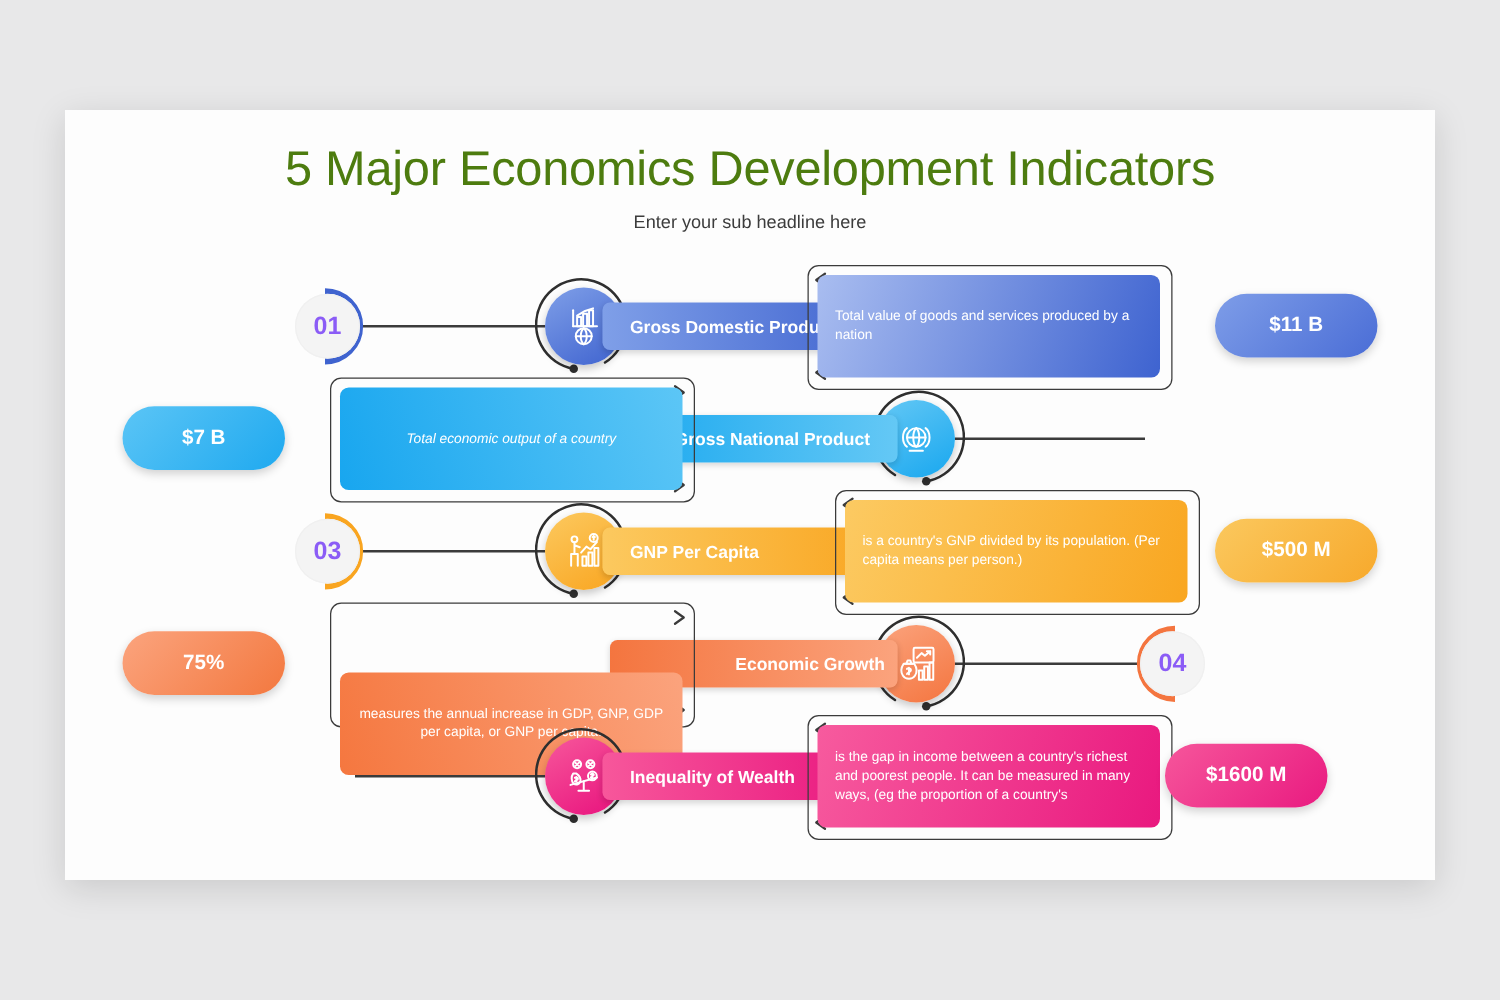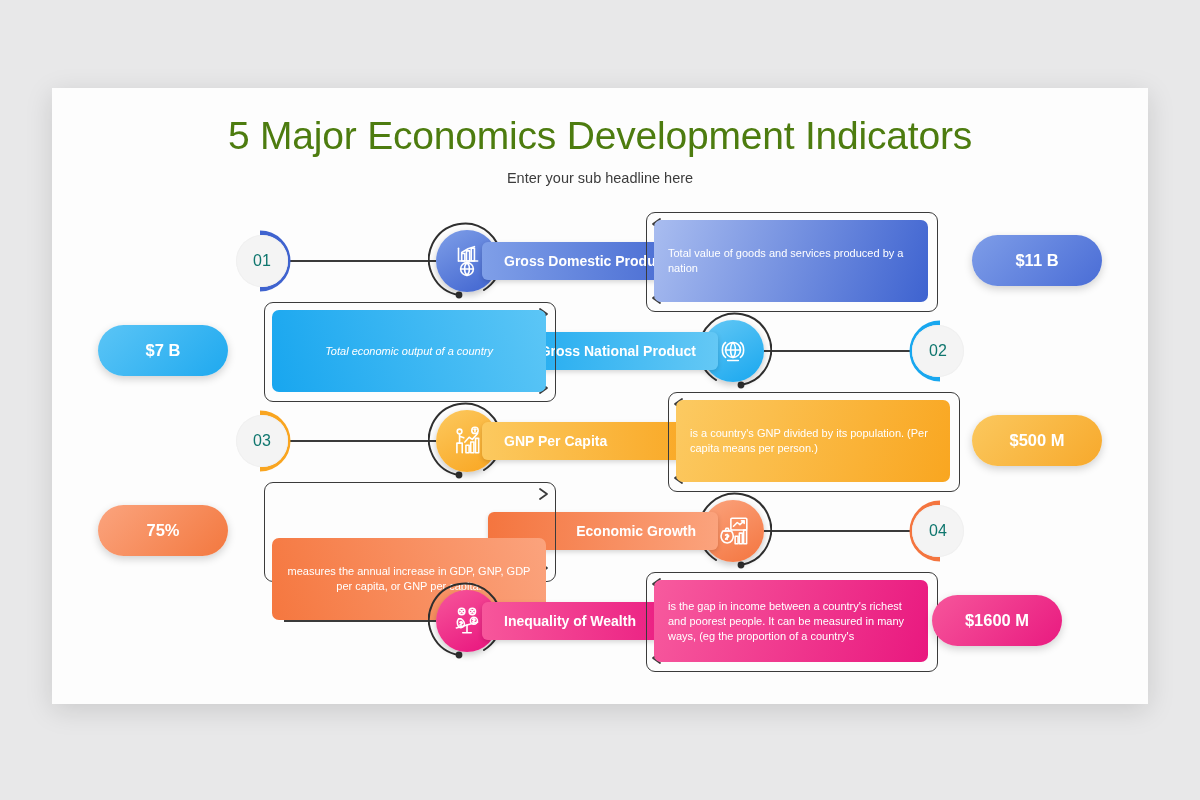--- a/index.html
+++ b/index.html
@@ -30,21 +30,21 @@
   
   .row{position:absolute;left:0;width:1096px;height:110px;}
   .r1{top:118px}.r2{top:208px}.r3{top:298px}.r4{top:388px}.r5{top:478px}
 
   
   .numwrap{position:absolute;top:23px;width:64px;height:64px;}
   .numcircle{
     position:absolute;left:6px;top:6px;width:52px;height:52px;border-radius:50%;
     background:#f4f4f4;
     display:flex;align-items:center;justify-content:center;
-    font-size:16px;font-weight:400;color:#0f766e;
+    font-size:20px;font-weight:700;color:#8b5cf6;
     box-shadow:inset 0 0 0 1px #f0f0f0;
   }
   .arc{position:absolute;left:0;top:0;width:64px;height:64px;}
   
   .iconwrap{position:absolute;top:16px;width:78px;height:78px;}
   .iconring{position:absolute;left:0;top:0;width:78px;height:78px;}
   .iconcircle{
     position:absolute;left:8px;top:8px;width:62px;height:62px;border-radius:50%;
     display:flex;align-items:center;justify-content:center;
     box-shadow:0 3px 7px rgba(0,0,0,.22);
@@ -124,26 +124,20 @@
           <path d="M 14 81 L 7 86 L 14 91" fill="none" stroke="#3b3b3b" stroke-width="1.8" stroke-linecap="round" stroke-linejoin="round"></path>
         </svg>
         <div class="descbox" style="background: linear-gradient(110deg, rgb(169, 189, 240) 0%, rgb(62, 99, 208) 100%); text-align: left; justify-content: flex-start;">
           <span>Total value of goods and services produced by a nation</span>
         </div>
       </div>
       <div class="pill" style="left: 920px; width: 130px; background: linear-gradient(135deg, rgb(126, 157, 232) 0%, rgb(74, 109, 214) 100%);">$11 B</div>
     </div>
   <div class="row r2">
       <div class="connector" style="left: 712px; width: 152px;"></div>
-      <div class="numwrap" style="left: 854px;">
-        <svg viewBox="0 0 64 64" class="arc">
-          <path d="M34 5 A27 27 0 0 0 34 59" fill="none" stroke="#18a7ef" stroke-width="7" stroke-linecap="butt"></path>
-        </svg>
-        <div class="numcircle">02</div>
-      </div>
       <div class="iconwrap" style="left: 642px;">
         <svg viewBox="0 0 78 78" class="iconring">
           <path d="M47 73 A36 36 0 1 0 22 68" fill="none" stroke="#2f2f2f" stroke-width="2" stroke-linecap="round"></path>
           <circle cx="47" cy="73" r="3.4" fill="#2f2f2f"></circle>
         </svg>
         <div class="iconcircle" style="background: linear-gradient(150deg, rgb(100, 200, 245) 0%, rgb(24, 167, 239) 100%);">
           <svg viewBox="0 0 32 32" fill="none" stroke="#ffffff" stroke-width="1.5" stroke-linecap="round" stroke-linejoin="round">
             <circle cx="16" cy="15" r="7"></circle>
             <path d="M9 15 L23 15 M16 8 C13 10.5 13 19.5 16 22 C19 19.5 19 10.5 16 8"></path>
             <path d="M9 22 C5 19 5 11 9 8"></path>
@@ -223,21 +217,21 @@
             <path d="M16.5 11.5 L20 8 L22.5 10 L26.5 6.5 M24 6.5 H26.5 V9"></path>
             <path d="M6.5 16 C4.5 19 4 22 6 25 C8 28 13 28 15 25 C17 22 16.5 19 14.5 16 Z"></path>
             <path d="M7.5 16 L13.5 16 M8.5 16 L9.5 13.5 L11.5 13.5 L12.5 16"></path>
             <path d="M10.5 19 L10.5 24 M9 20 C9 19.2 12 19.2 12 20.8 C12 22.4 9 22.4 9 23.8"></path>
             <rect x="18" y="21" width="2.8" height="7"></rect>
             <rect x="22" y="18" width="2.8" height="10"></rect>
             <rect x="26" y="15" width="2.8" height="13"></rect>
           </svg>
         </div>
       </div>
-      <div class="labelbar" style="left: 436px; width: 230px; background: linear-gradient(270deg, rgb(251, 163, 125) 0%, rgb(244, 117, 63) 100%); justify-content: flex-end; padding: 0px 22px 0px 0px; box-sizing: border-box;">Economic Growth</div>
+      <div class="labelbar" style="left: 436px; width: 230px; background: linear-gradient(270deg, rgb(251, 163, 125) 0%, rgb(244, 117, 63) 100%); justify-content: flex-end; padding: 0px 10px 0px 0px; box-sizing: border-box;">Economic Growth</div>
       <div class="descwrap" style="left: 212px;">
         <div class="descbracket"></div>
         <svg viewBox="0 0 290 98" style="position:absolute;left:0;top:0;width:290px;height:98px;">
           <path d="M 276 7 L 283 12 L 276 17" fill="none" stroke="#3b3b3b" stroke-width="1.8" stroke-linecap="round" stroke-linejoin="round"></path>
           <path d="M 276 81 L 283 86 L 276 91" fill="none" stroke="#3b3b3b" stroke-width="1.8" stroke-linecap="round" stroke-linejoin="round"></path>
         </svg>
         <div class="descbox" style="background: linear-gradient(250deg, rgb(251, 163, 125) 0%, rgb(245, 119, 63) 100%); text-align: center; justify-content: center; margin-top: 48px;">
           <span>measures the annual increase in GDP, GNP, GDP per capita, or GNP per capita.</span>
         </div>
       </div>

